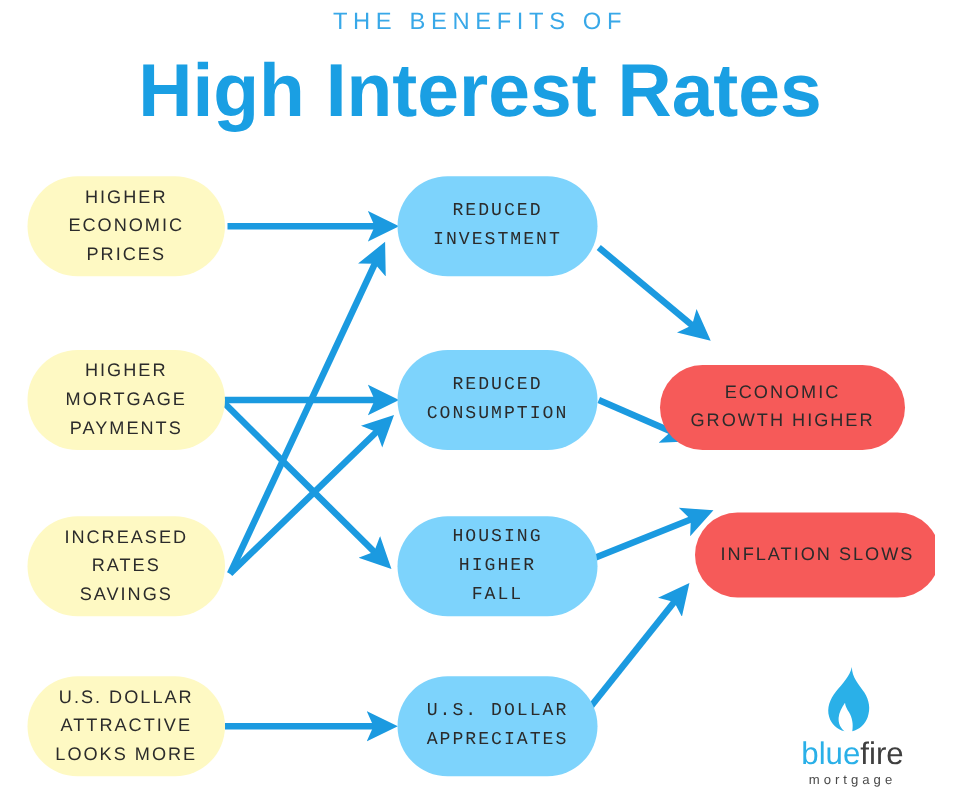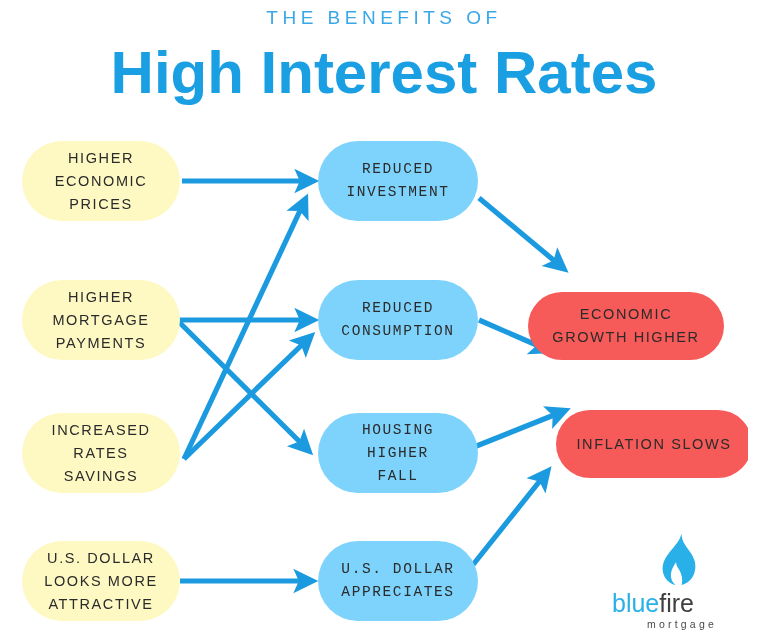--- a/index.html
+++ b/index.html
@@ -88,20 +88,21 @@
     left: 48px;
     top: 0px;
     width: 40px;
     height: 58px;
   }
   .logo-word {
     position: absolute;
     left: 0;
     top: 56px;
     width: 140px;
+    text-align: center;
     font-family: "Liberation Sans", sans-serif;
     font-size: 25px;
     line-height: 28px;
     font-weight: 400;
     white-space: nowrap;
   }
   .logo-word .blue { color: #2ab0e8; }
   .logo-word .fire { color: #3f3f3f; }
   .logo-sub {
     position: absolute;
@@ -176,22 +177,22 @@
     <div>
       <span>INCREASED</span>
       <span>RATES</span>
       <span>SAVINGS</span>
     </div>
   </div>
 
   <div class="node cyan" style="left:22px; top:541px; width:158px; height:80px;">
     <div>
       <span>U.S. DOLLAR</span>
+      <span>ATTRACTIVE</span>
       <span>LOOKS MORE</span>
-      <span>ATTRACTIVE</span>
     </div>
   </div>
 
   <div class="node green" style="left:318px; top:141px; width:160px; height:80px;">
     <div>
       <span>REDUCED</span>
       <span>INVESTMENT</span>
     </div>
   </div>
 

